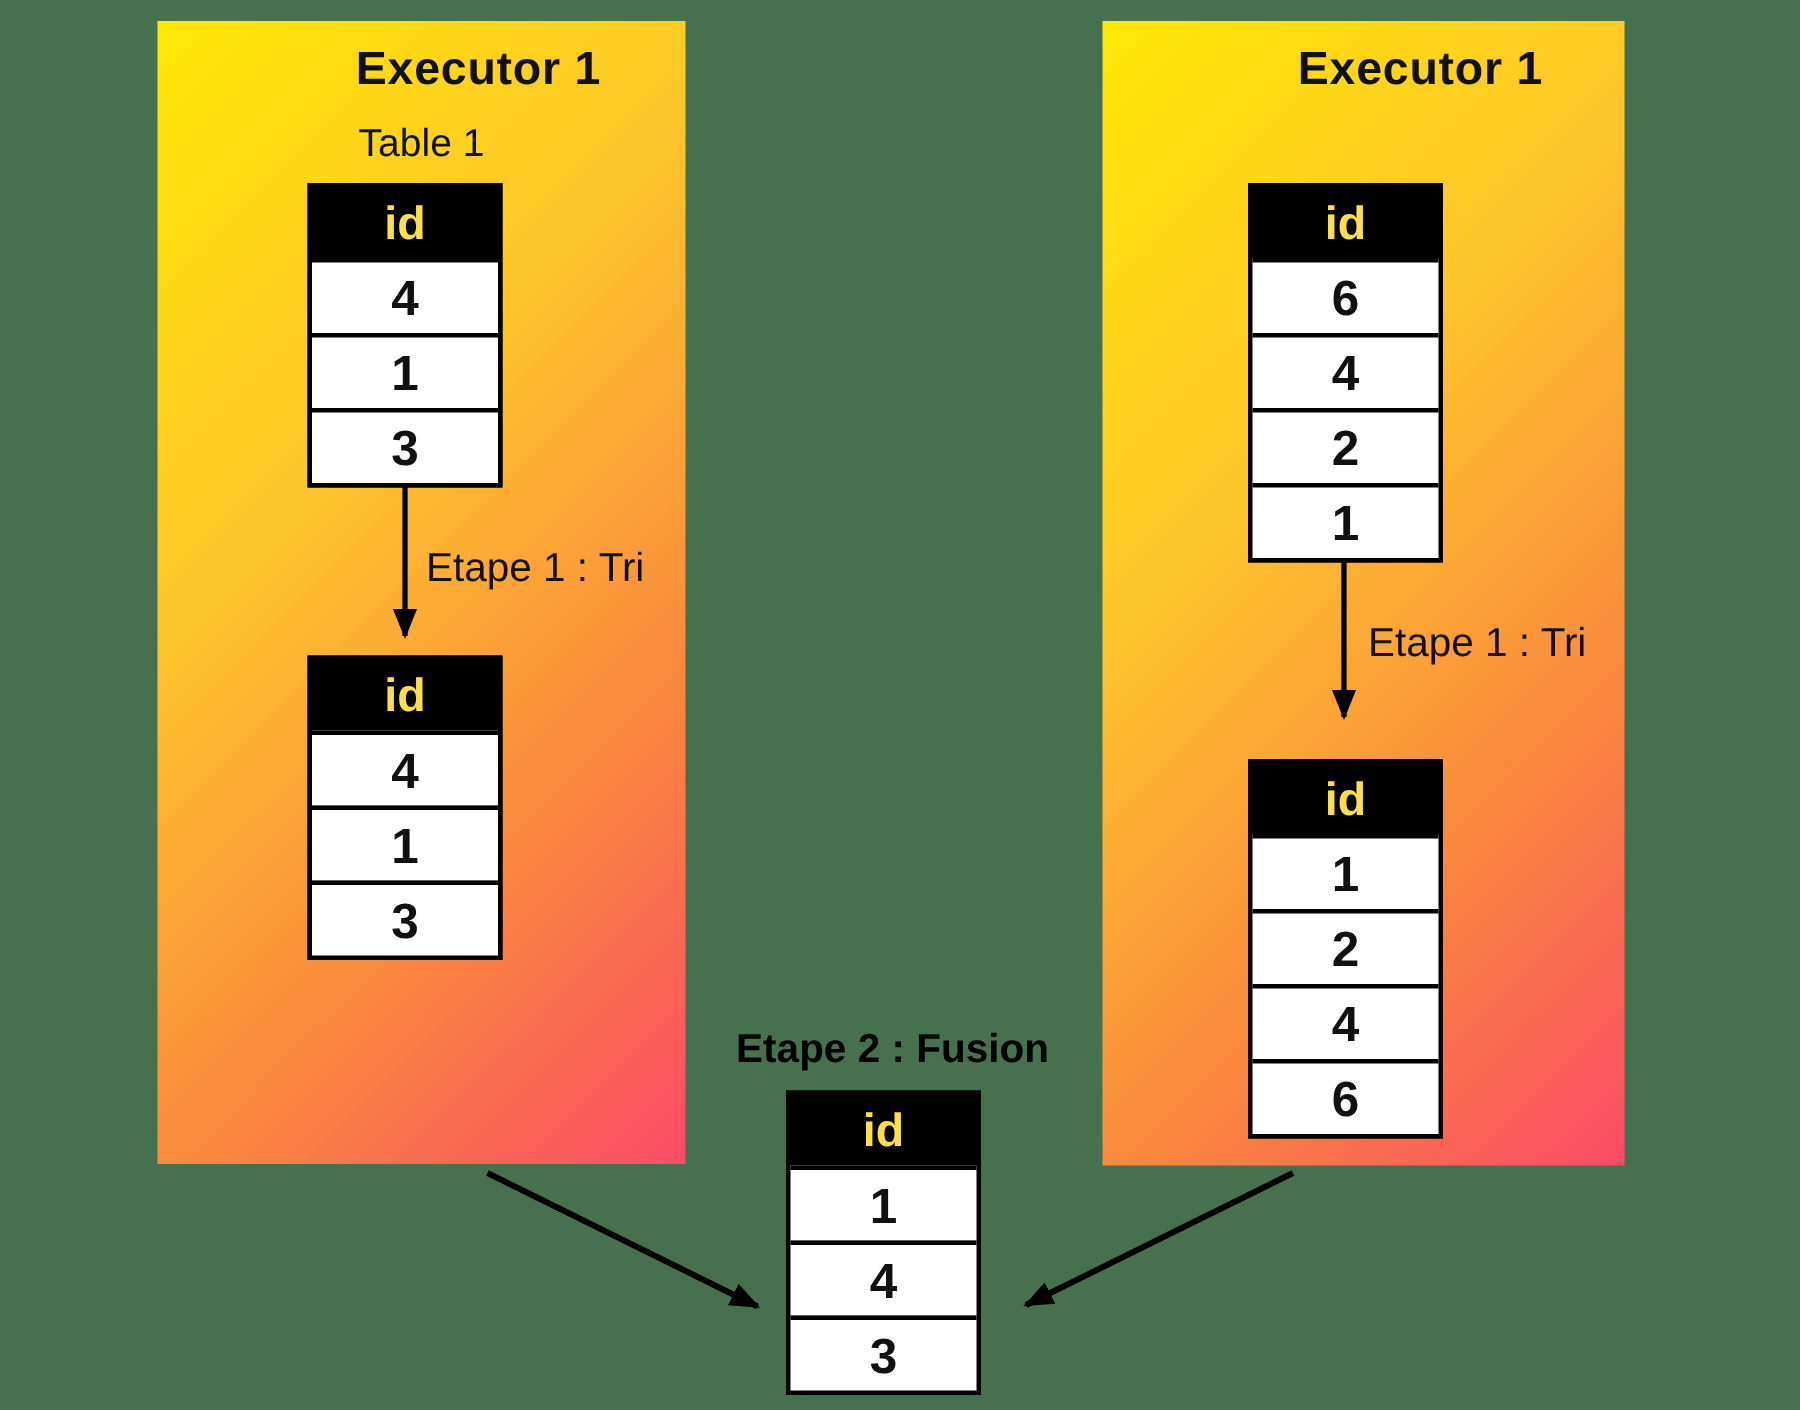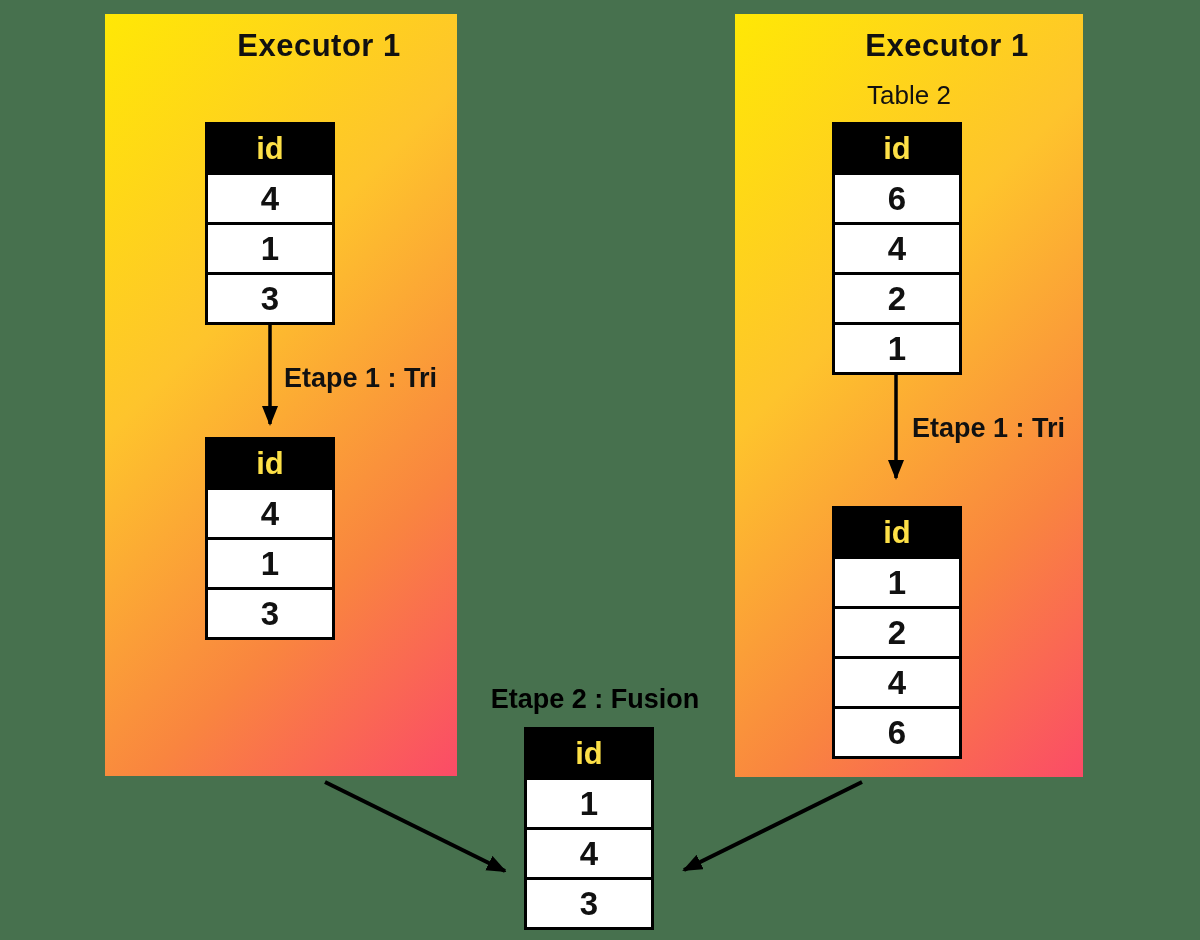--- a/index.html
+++ b/index.html
@@ -70,21 +70,21 @@
 
   .t-left-input   { left: 205px; top: 122px; }
   .t-left-sorted  { left: 205px; top: 437px; }
   .t-right-input  { left: 832px; top: 122px; }
   .t-right-sorted { left: 832px; top: 506px; }
   .t-merge        { left: 524px; top: 727px; }
 
   .step-label {
     position: absolute;
     font-size: 27px;
-    font-weight: bold;
+    font-weight: normal;
     color: #111111;
     white-space: nowrap;
   }
   .step-label-left  { left: 284px; top: 363px; }
   .step-label-right { left: 912px; top: 413px; }
 
   .merge-label {
     position: absolute;
     left: 465px; top: 684px; width: 260px;
     text-align: center;
@@ -103,39 +103,39 @@
 </style>
 </head>
 <body>
 
 <div class="canvas">
 
   <div class="panel panel-left"></div>
   <div class="panel panel-right"></div>
 
   <div class="exec-title exec-title-left">Executor 1</div>
+  <div class="table-label table-label-left">Table 1</div>
 
   <div class="dtable t-left-input">
     <div class="hd">id</div>
     <div class="cell">4</div>
     <div class="cell">1</div>
     <div class="cell">3</div>
   </div>
 
   <div class="step-label step-label-left">Etape 1 : Tri</div>
 
   <div class="dtable t-left-sorted">
     <div class="hd">id</div>
     <div class="cell">4</div>
     <div class="cell">1</div>
     <div class="cell">3</div>
   </div>
 
   <div class="exec-title exec-title-right">Executor 1</div>
-  <div class="table-label table-label-right">Table 2</div>
 
   <div class="dtable t-right-input">
     <div class="hd">id</div>
     <div class="cell">6</div>
     <div class="cell">4</div>
     <div class="cell">2</div>
     <div class="cell">1</div>
   </div>
 
   <div class="step-label step-label-right">Etape 1 : Tri</div>

